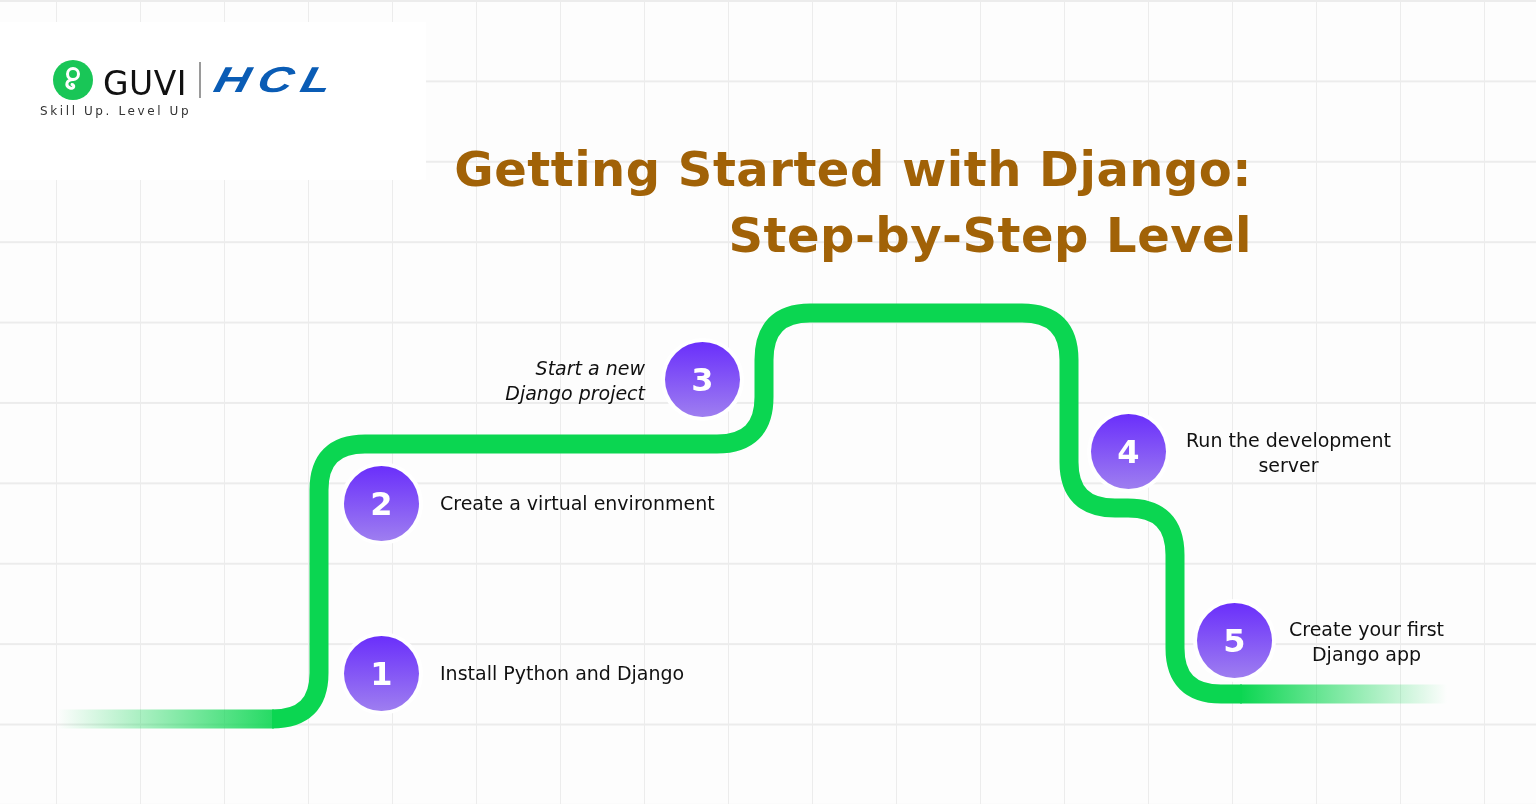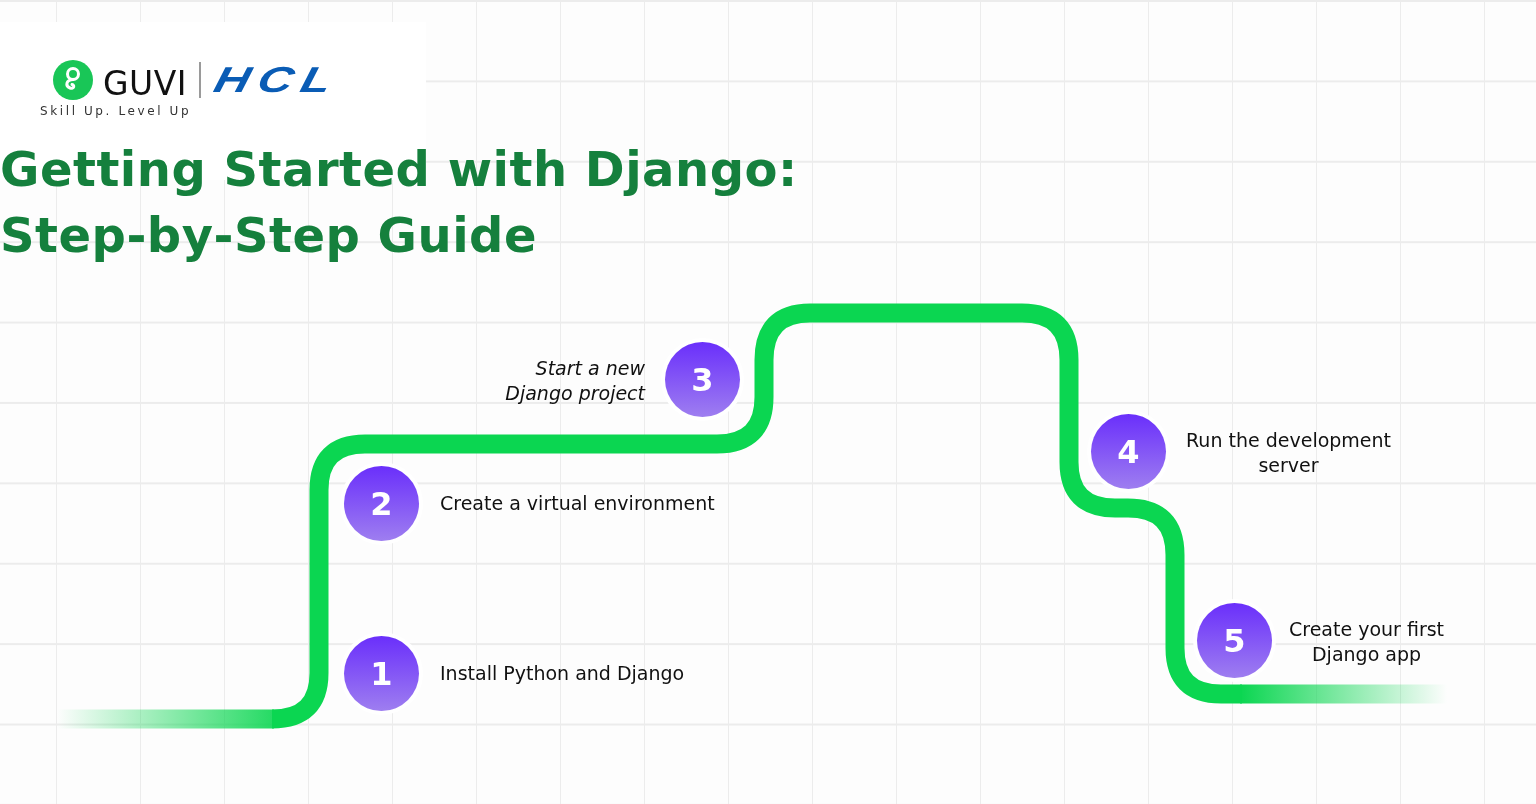--- a/index.html
+++ b/index.html
@@ -31,23 +31,23 @@
   .hcl-word {
     font-family: "Liberation Sans", sans-serif; font-weight: 700; font-style: italic;
     font-size: 36px; color: #0a5cb5; letter-spacing: 6px; transform: skewX(-14deg) scaleX(1.35);
     transform-origin: left center; line-height: 40px; display: inline-block;
   }
   .tagline {
     position: absolute; left: 40px; top: 104px; font-size: 12px; letter-spacing: 2.6px; color: #333;
     font-family: "DejaVu Sans", sans-serif;
   }
   .title {
-    position: absolute; left: 0; width: 1252px; top: 136px; text-align: left;
+    position: absolute; left: 0; width: 1252px; top: 136px; text-align: right;
     font-family: "DejaVu Sans", sans-serif; font-weight: 700; font-size: 48px; line-height: 66px;
-    color: #15803d; letter-spacing: 0.5px;
+    color: #a16207; letter-spacing: 0.5px;
   }
   svg.path-layer { position: absolute; left: 0; top: 0; }
   .step-circle {
     position: absolute; width: 75px; height: 75px; border-radius: 50%;
     background: linear-gradient(to bottom, #6a2ffb 0%, #9e7ef0 100%);
     box-shadow: 0 0 0 4px #ffffff;
     display: flex; align-items: center; justify-content: center;
     color: #ffffff; font-family: "DejaVu Sans", sans-serif; font-weight: 700; font-size: 32px;
   }
   .step-label {
@@ -69,21 +69,21 @@
     </svg>
   </div>
   <span class="guvi-word">GUVI</span>
   <span class="logo-divider"></span>
   <span class="hcl-word">HCL</span>
 </div>
 <div class="tagline">Skill Up. Level Up</div>
 
 <div class="title">
   <div>Getting Started with Django:</div>
-  <div>Step-by-Step Guide</div>
+  <div>Step-by-Step Level</div>
 </div>
 
 <svg class="path-layer" width="1536" height="804" viewBox="0 0 1536 804">
   <defs>
     <linearGradient id="fadeLeft" gradientUnits="userSpaceOnUse" x1="57" y1="0" x2="300" y2="0">
       <stop offset="0" stop-color="#0bd651" stop-opacity="0"></stop>
       <stop offset="1" stop-color="#0bd651" stop-opacity="1"></stop>
     </linearGradient>
     <linearGradient id="fadeRight" gradientUnits="userSpaceOnUse" x1="1240" y1="0" x2="1447" y2="0">
       <stop offset="0" stop-color="#0bd651" stop-opacity="1"></stop>

